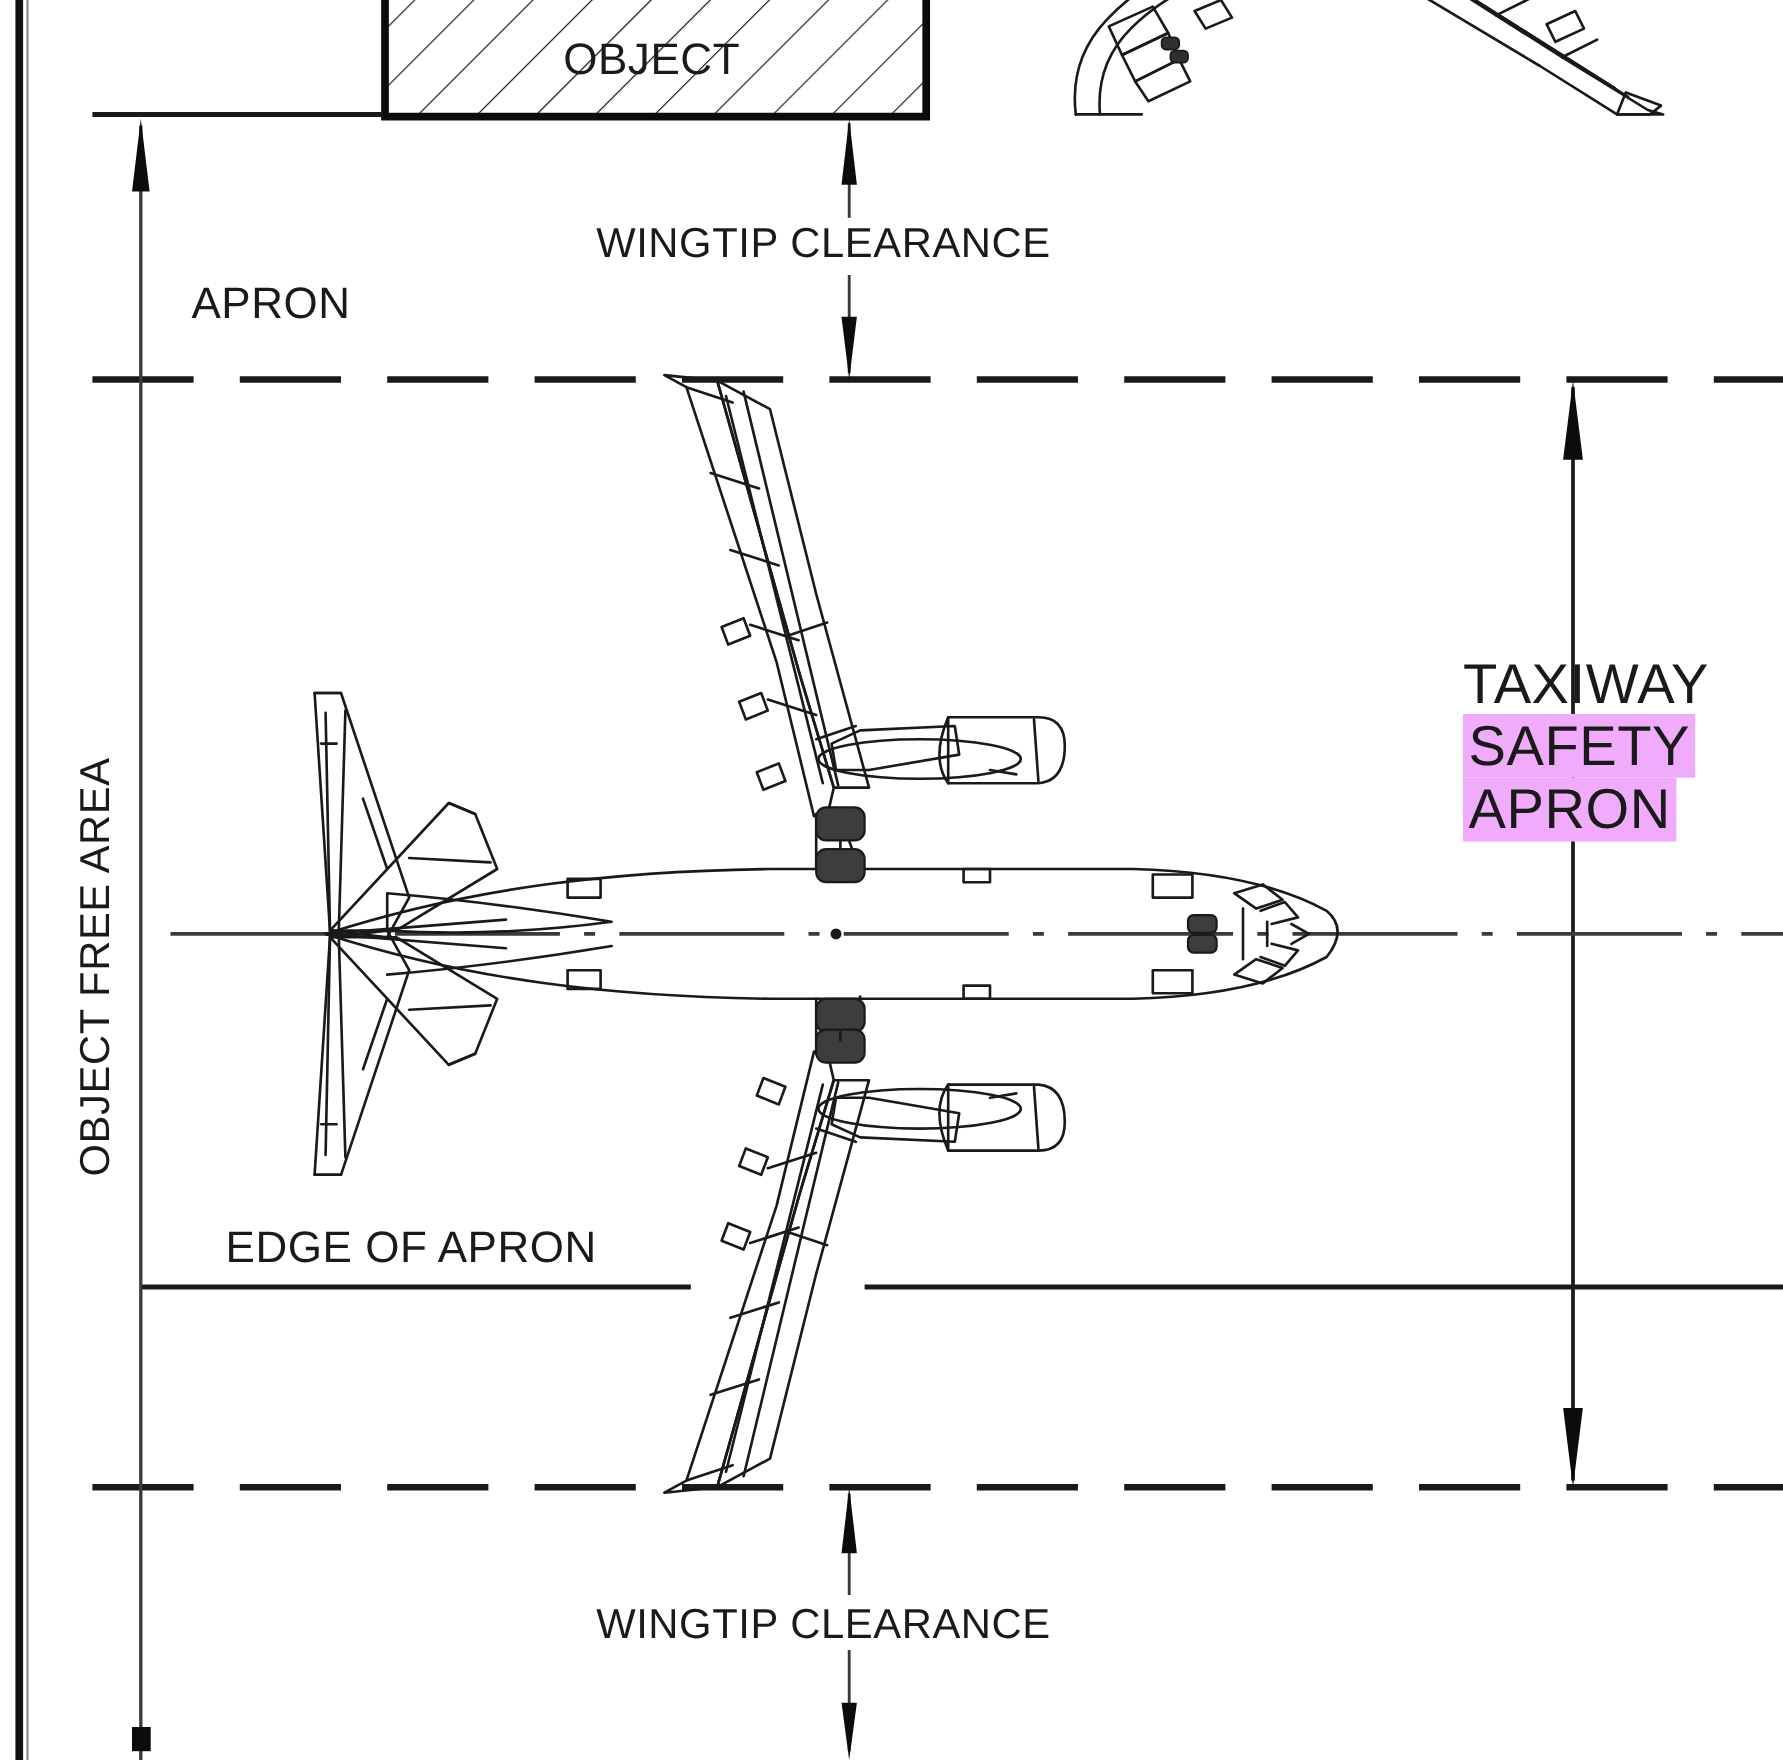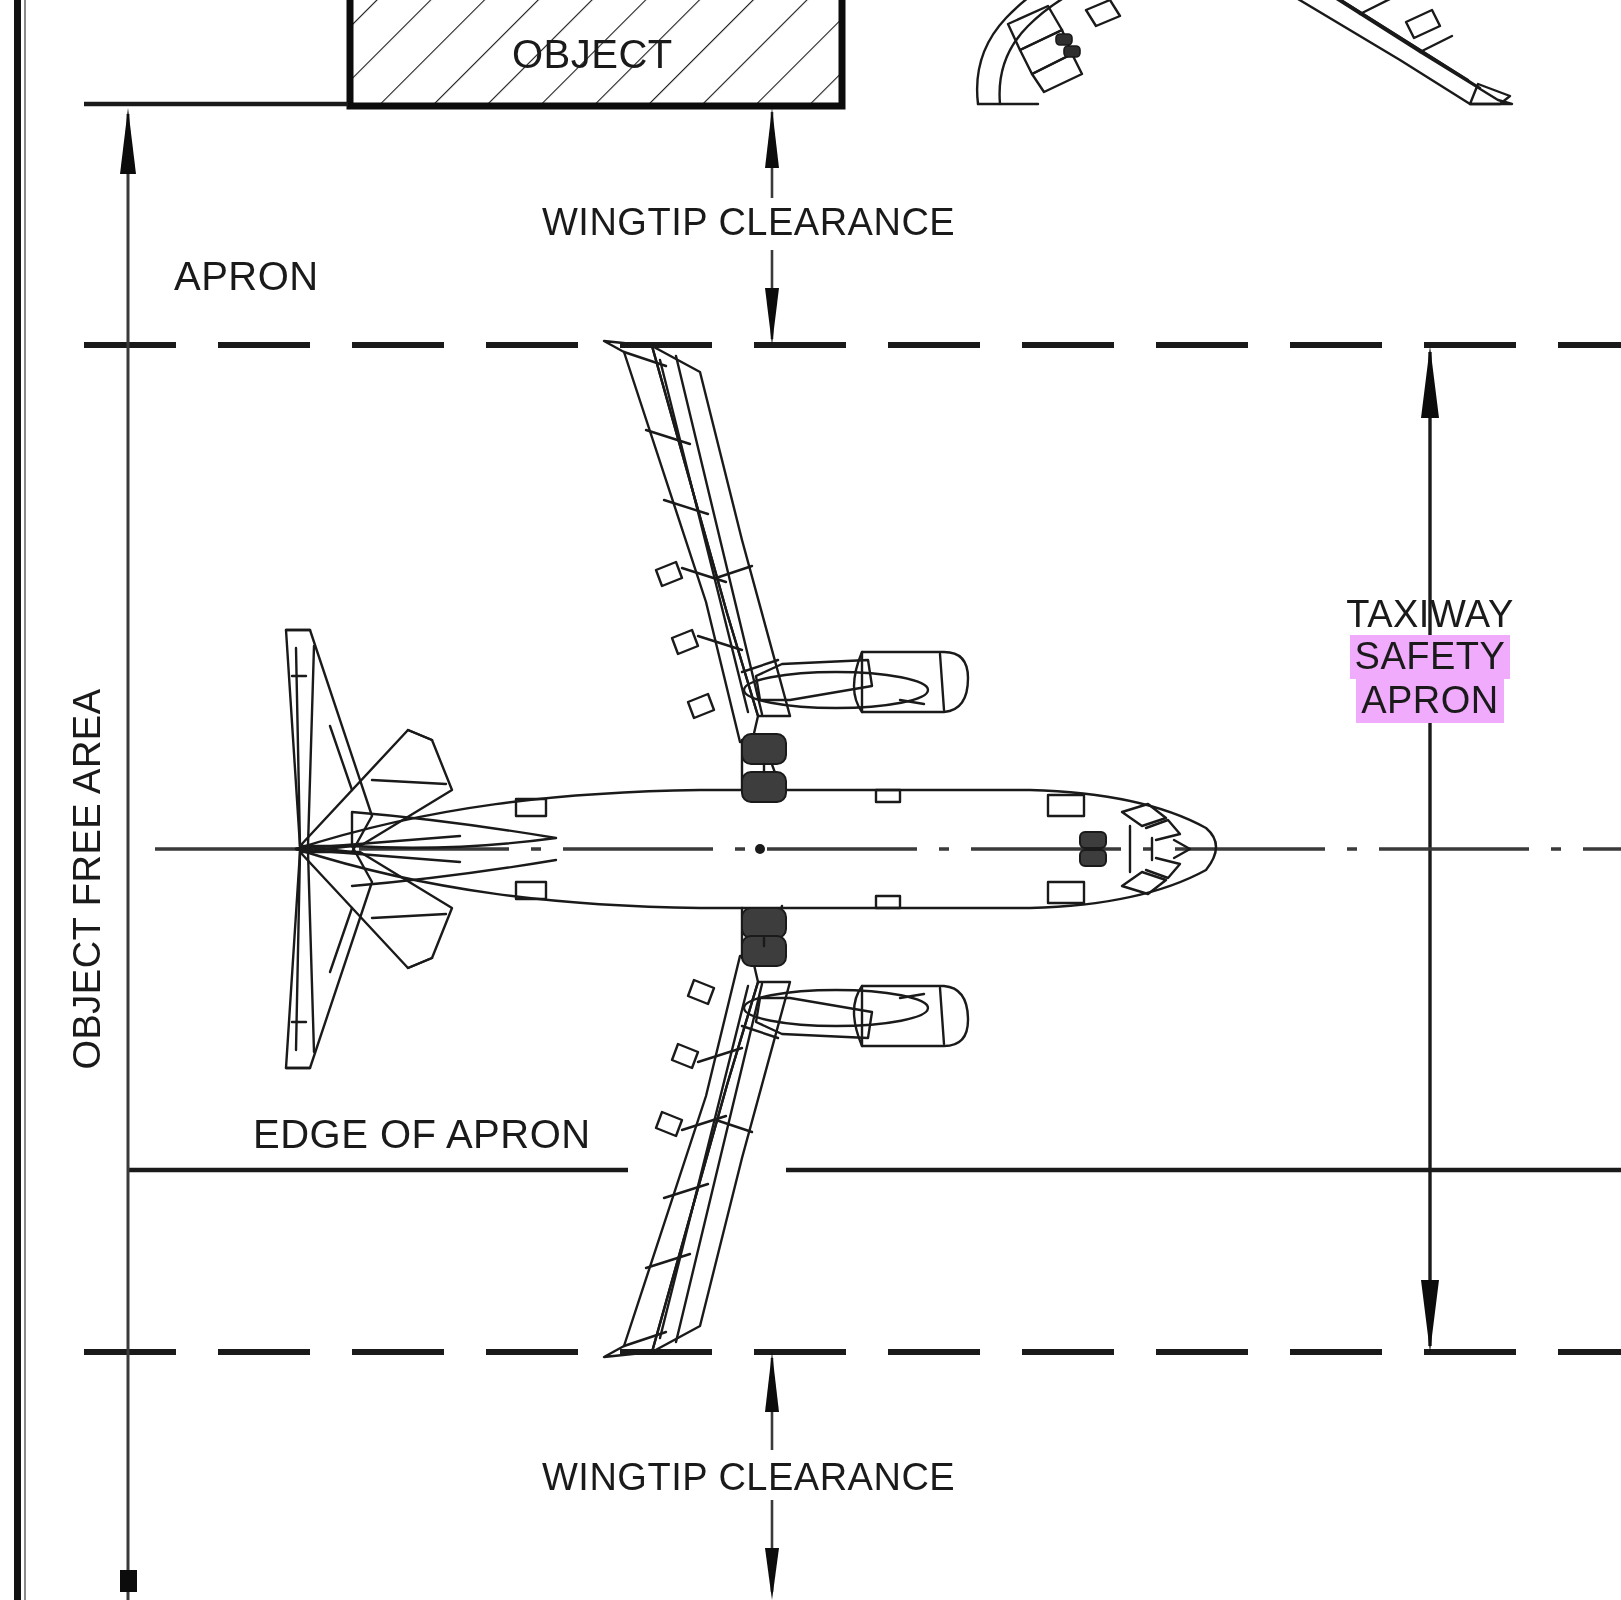--- a/index.html
+++ b/index.html
@@ -20,34 +20,34 @@
     font-family:"Liberation Sans", sans-serif;
     color:#1a1a1a;
     letter-spacing:0.5px;
     white-space:nowrap;
     line-height:1.0;
   }
   #label-object{ left:512px; top:34px; font-size:40px; }
   #label-wingtip-top{ left:542px; top:203px; font-size:38px; }
   #label-wingtip-bottom{ left:542px; top:1458px; font-size:38px; }
   #label-apron{ left:174px; top:256px; font-size:40px; }
-  #label-edge-apron{ left:205px; top:1114px; font-size:40px;margin-left:48px; }
+  #label-edge-apron{ left:205px; top:1114px; font-size:40px; }
   #label-object-free-area{
     left:-143px; top:860px;
     width:460px;
     font-size:38px;
     transform:rotate(-90deg);
     transform-origin:50% 50%;
     text-align:center;
   }
   #label-taxiway-safety-area{
     left:1330px; top:594px;
     width:200px;
-    font-size:38px;
-    text-align:center;
+    font-size:51px;
+    text-align:left;
     line-height:1.08;
   }
   #label-taxiway-safety-area .hl{
     background:#f0abfc;
     padding:1px 5px 2px 5px;
     display:inline-block;
   }
 </style>
 </head>
 <body>

